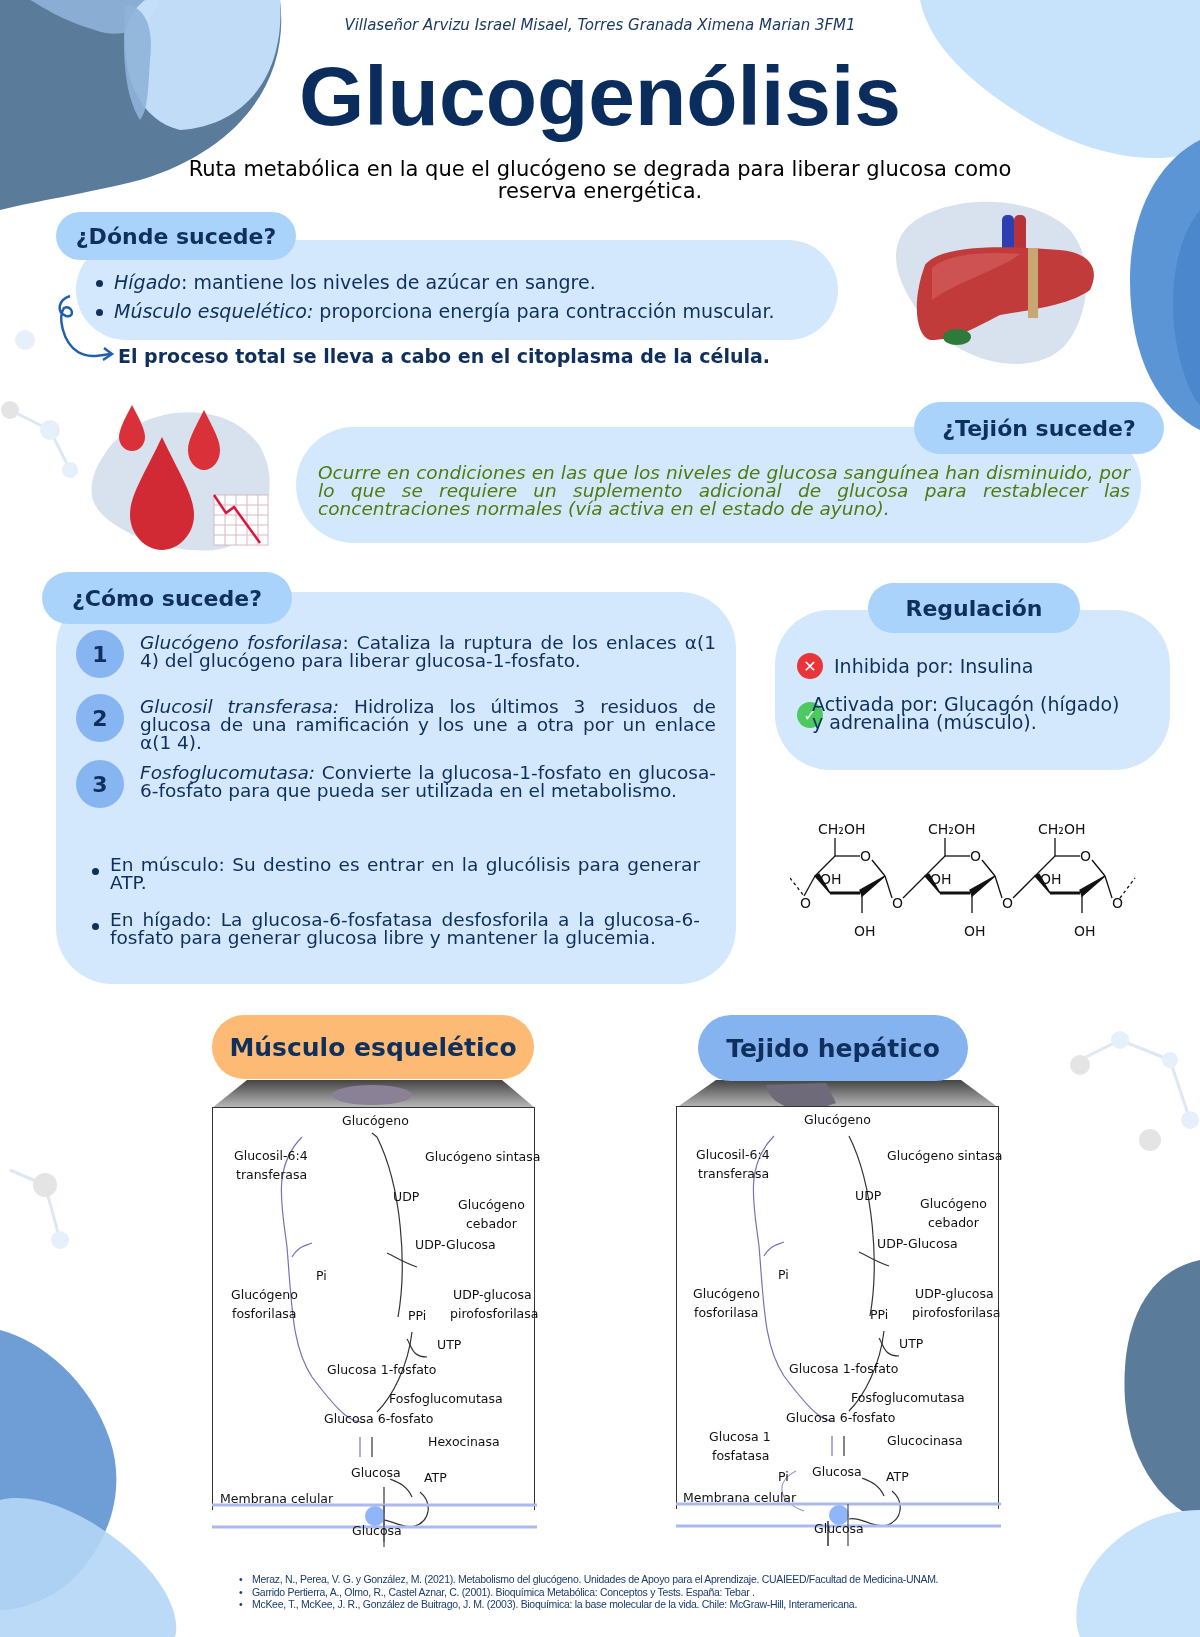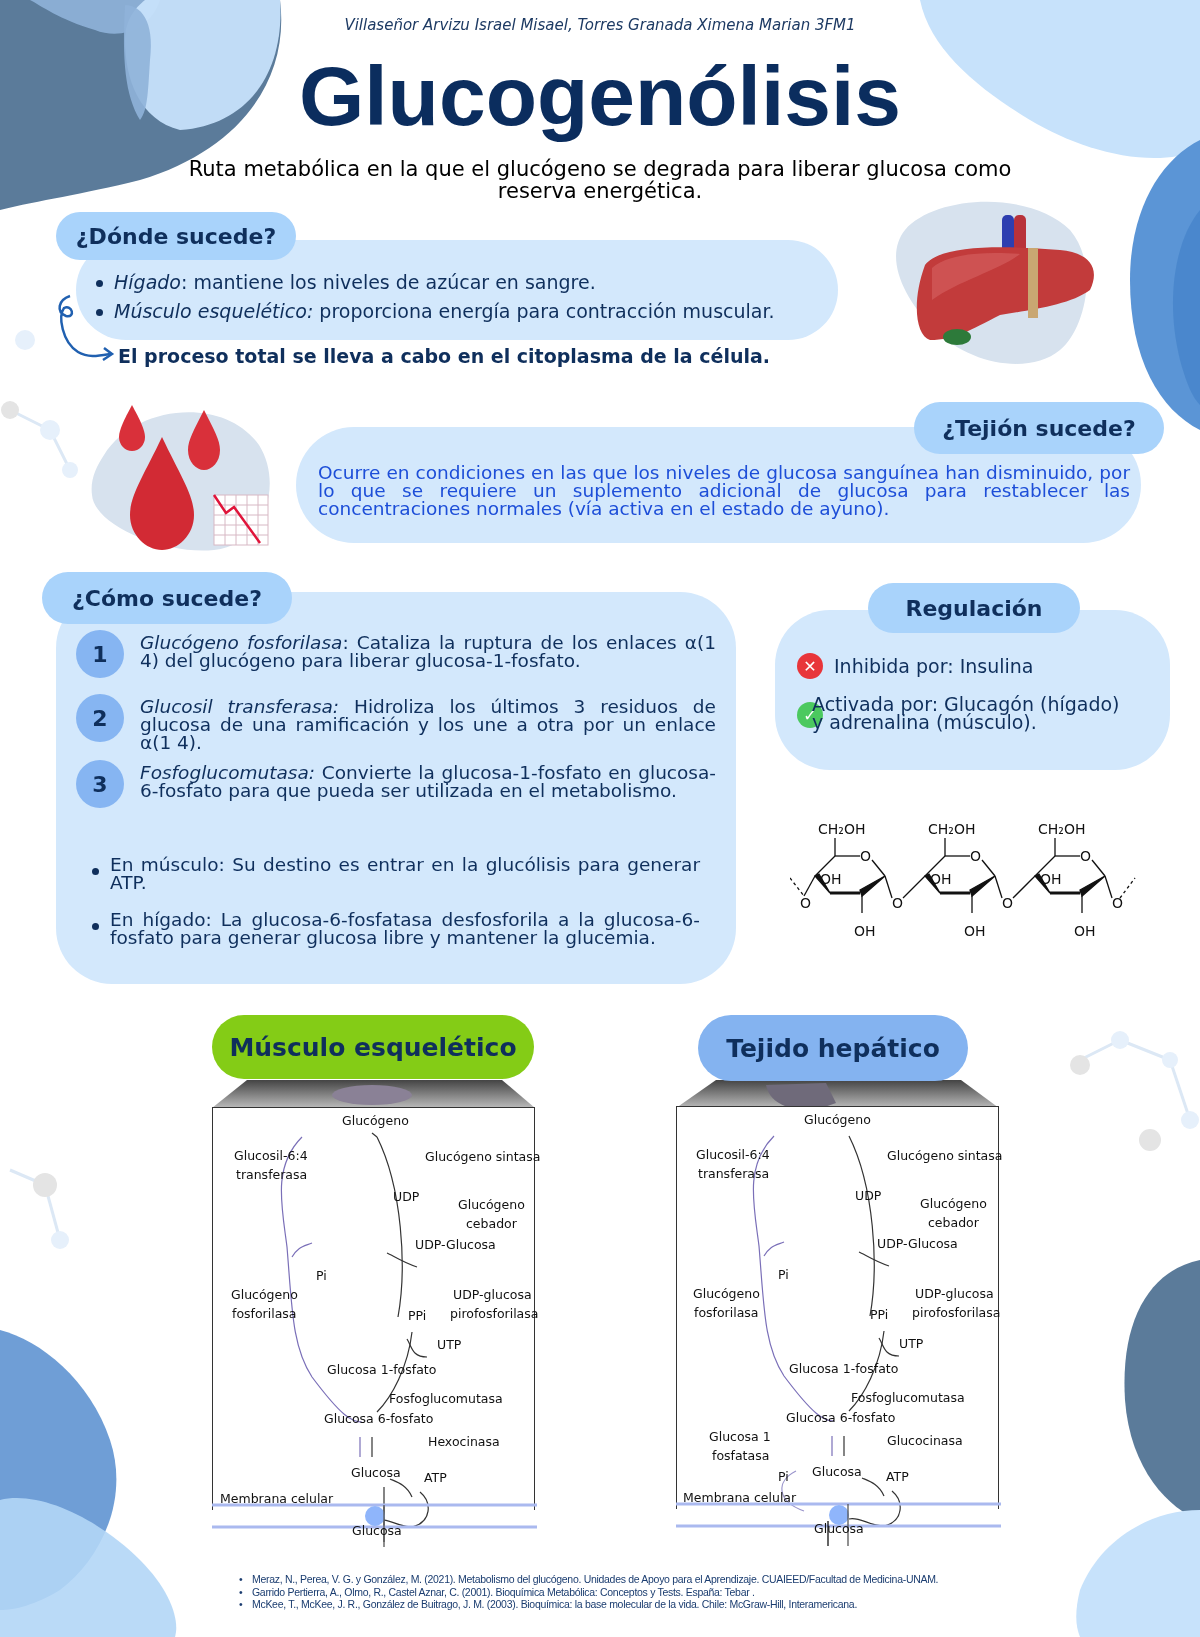--- a/index.html
+++ b/index.html
@@ -158,21 +158,21 @@
     <line x1="130" y1="110" x2="184" y2="110"></line>
       <line x1="130" y1="120" x2="184" y2="120"></line>
     <line x1="130" y1="130" x2="184" y2="130"></line>
       <line x1="130" y1="140" x2="184" y2="140"></line>
   </g>
   <polyline points="130,100 142,118 150,112 176,148" stroke="#e0143a" stroke-width="2.5" fill="none"></polyline>
 </svg>
 
 <div class="panel" style="left:296px;top:427px;width:845px;height:116px;border-radius:60px;"></div>
 <div class="pill" style="left:914px;top:402px;width:250px;height:52px;">¿Tejión sucede?</div>
-<div class="abs justify" style="left:318px;top:464px;width:812px;font-size:18.5px;line-height:18px;color:#1d4ed8;">Ocurre en condiciones en las que los niveles de glucosa sanguínea han disminuido, por lo que se requiere un suplemento adicional de glucosa para restablecer las concentraciones normales (vía activa en el estado de ayuno).</div>
+<div class="abs justify" style="left:318px;top:464px;width:812px;font-size:18.5px;line-height:18px;color:#4d7c0f;font-style:italic;">Ocurre en condiciones en las que los niveles de glucosa sanguínea han disminuido, por lo que se requiere un suplemento adicional de glucosa para restablecer las concentraciones normales (vía activa en el estado de ayuno).</div>
 
 <div class="panel" style="left:56px;top:592px;width:680px;height:392px;border-radius:56px;"></div>
 <div class="pill" style="left:42px;top:572px;width:250px;height:52px;">¿Cómo sucede?</div>
 
 <div class="step" style="top:630px;">
   <div class="step-num">1</div>
   <div class="step-text justify"><i>Glucógeno fosforilasa</i><span>: Cataliza la ruptura de los enlaces α(1 4) del glucógeno para liberar glucosa-1-fosfato.</span></div>
 </div>
 <div class="step" style="top:694px;">
   <div class="step-num">2</div>
@@ -260,21 +260,21 @@
   <svg width="325" height="540" style="position:absolute;left:0;top:0;">
     <defs>
       <linearGradient id="g1" x1="0" y1="0" x2="0" y2="1">
         <stop offset="0" stop-color="#444"></stop>
           <stop offset="1" stop-color="#bbb"></stop>
       </linearGradient>
     </defs>
     <polygon points="35,65 0,93 323,93 290,65" fill="url(#g1)"></polygon>
     <ellipse cx="160" cy="80" rx="40" ry="10" fill="#8a8196"></ellipse>
   </svg>
-  <div class="pill" style="left:0;top:0;width:322px;height:64px;background:#84cc16;font-size:25px;border-radius:32px;">Músculo esquelético</div>
+  <div class="pill" style="left:0;top:0;width:322px;height:64px;background:#fdba74;font-size:25px;border-radius:32px;">Músculo esquelético</div>
 </div>
 <div class="diagram-box" style="left:212px;top:1107px;width:323px;height:403px;border-bottom:none;"></div>
 <svg class="abs" width="325" height="440" style="left:212px;top:1107px;">
   <g fill="none" stroke-width="1.2">
     <path d="M 90,30 C 60,60 70,100 75,140 C 80,200 80,240 100,270 C 130,310 140,315 150,315" stroke="#7a6fb8"></path>
     <path d="M 186,210 C 195,160 190,80 165,30" stroke="#333"></path>
     <path d="M 165,30 L 160,26" stroke="#333"></path>
     <path d="M 205,160 C 190,155 180,148 175,146" stroke="#333"></path>
     <path d="M 200,225 C 196,260 180,290 165,305" stroke="#333"></path>
     <path d="M 215,250 C 200,250 200,240 195,232" stroke="#333"></path>

